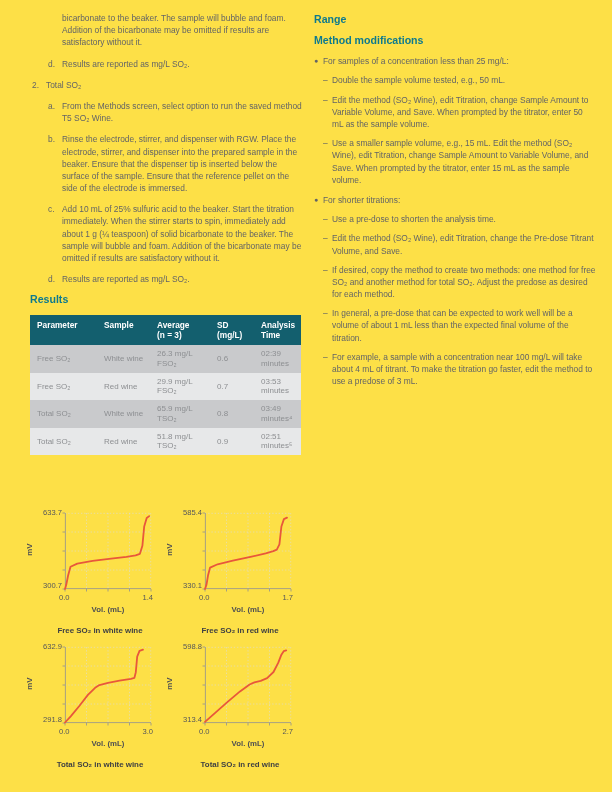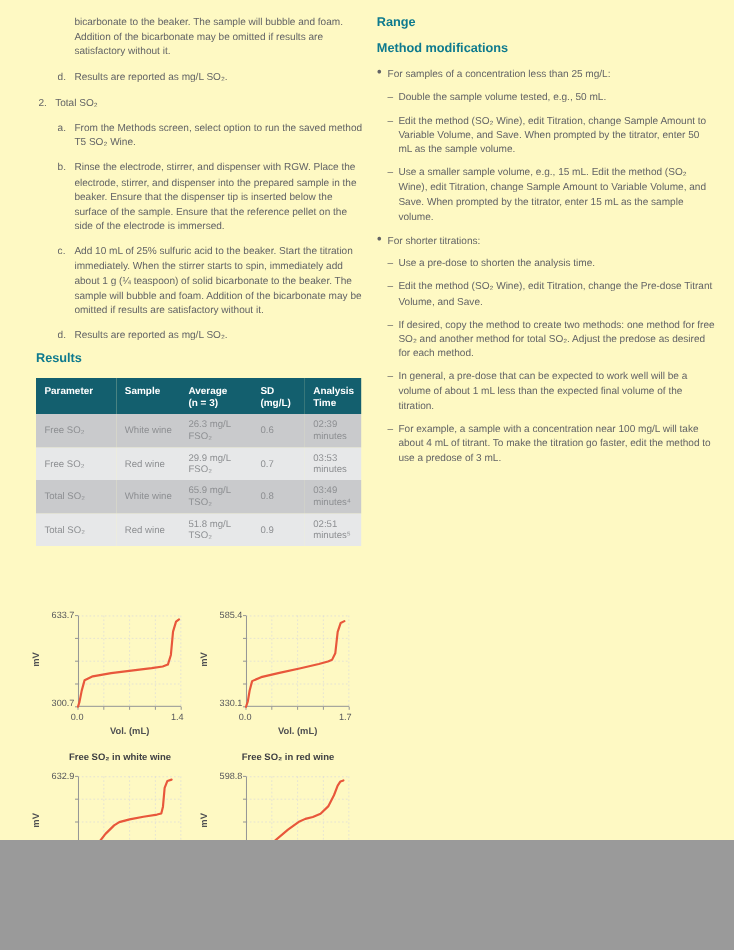--- a/index.html
+++ b/index.html
@@ -1,16 +1,16 @@
 <!DOCTYPE html>
 <html><head>
 <meta charset="utf-8">
 <style>
   html,body{margin:0;padding:0;background:#9a9a9a;}
-  .page{position:relative;width:612px;height:700px;background:#fef9c3;margin:0 auto;
+  .page{position:relative;width:612px;height:792px;background:#fde047;margin:0 auto;
         font-family:"Liberation Sans", sans-serif;color:#636466;font-size:8.4px;line-height:1.45;
         overflow:hidden;}
   .col{position:absolute;top:12px;}
   .col-left{left:30px;width:273px;}
   .col-right{left:314px;width:282px;}
 
   .cont-para{margin:0 0 9px 32px;}
   .li{display:flex;margin:0 0 9px 0;}
   .li .mk{flex:none;}
   .li.lvl1 .mk{width:14px;margin-left:2px;}

